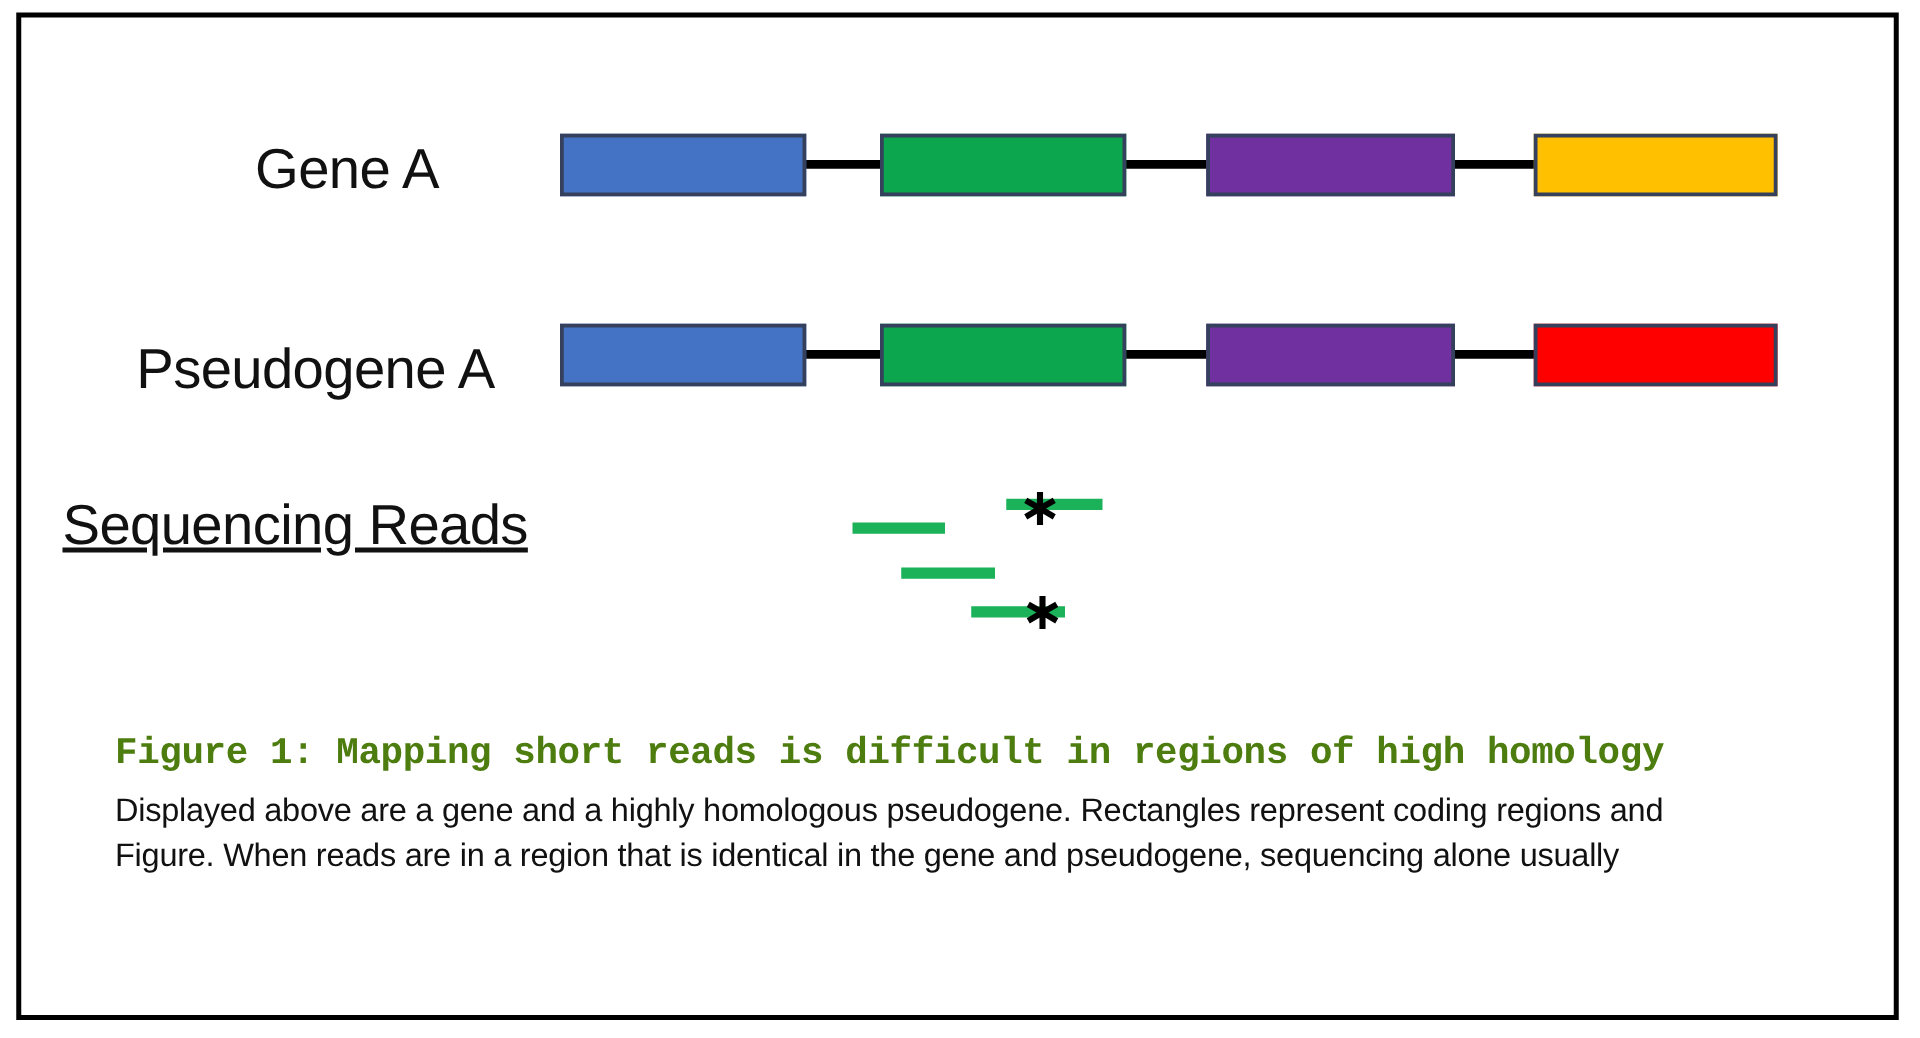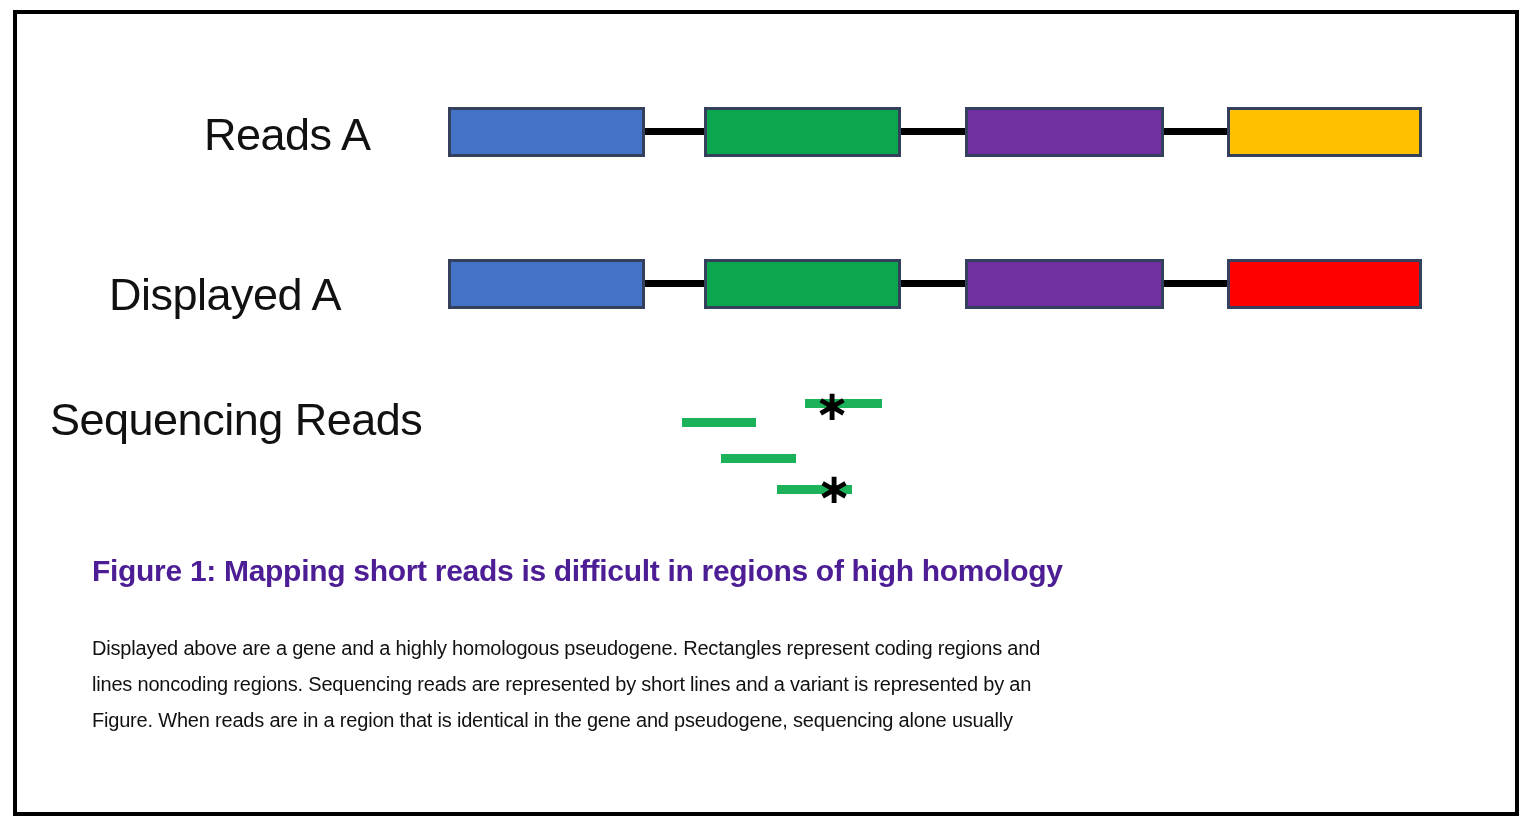--- a/index.html
+++ b/index.html
@@ -28,21 +28,21 @@
   .row-label {
     position: absolute;
     color: #111111;
     font-size: 45px;
     line-height: 1;
     white-space: nowrap;
     letter-spacing: -0.5px;
   }
   .label-gene-a        { left: 187px; top: 98px;  }
   .label-pseudogene-a  { left: 92px;  top: 258px; }
-  .label-reads         { left: 33px;  top: 383px; }
+  .label-reads         { left: 33px;  top: 383px; text-decoration: underline; }
 
   
   .intron {
     position: absolute;
     height: 7px;
     background: #000000;
     left: 500px;
     width: 840px;
   }
   .intron-gene       { top: 114px; }
@@ -85,70 +85,70 @@
     font-weight: bold;
     line-height: 1;
   }
   .variant-1 { left: 793px; top: 370px; }
   .variant-2 { left: 795px; top: 453px; }
 
   
   .caption-title {
     position: absolute;
     left: 75px;
-    top: 540px;
+    top: 572px;
     font-size: 30px;
     font-weight: bold;
-    color: #4c1d95;
+    color: #4d7c0f;
     white-space: nowrap;
     letter-spacing: -0.3px;
+    font-family: Liberation Mono, monospace;
   }
   .caption-body {
     position: absolute;
     left: 75px;
     top: 616px;
     color: #111111;
-    font-size: 20px;
+    font-size: 26px;
     letter-spacing: -0.2px;
   }
   .caption-line {
     height: 36px;
     line-height: 36px;
     white-space: nowrap;
   }
 </style>
 </head>
 <body>
 
 <div class="canvas">
   <div class="frame">
 
-    <div class="row-label label-gene-a">Reads A</div>
+    <div class="row-label label-gene-a">Gene A</div>
     <div class="intron intron-gene"></div>
     <div class="exon exon-row1 exon-1" style="background-color: rgb(68, 114, 196);"></div>
     <div class="exon exon-row1 exon-2" style="background-color: rgb(11, 166, 77);"></div>
     <div class="exon exon-row1 exon-3" style="background-color: rgb(112, 48, 160);"></div>
     <div class="exon exon-row1 exon-4" style="background-color: rgb(255, 192, 0);"></div>
 
-    <div class="row-label label-pseudogene-a">Displayed A</div>
+    <div class="row-label label-pseudogene-a">Pseudogene A</div>
     <div class="intron intron-pseudogene"></div>
     <div class="exon exon-row2 exon-1" style="background-color: rgb(68, 114, 196);"></div>
     <div class="exon exon-row2 exon-2" style="background-color: rgb(11, 166, 77);"></div>
     <div class="exon exon-row2 exon-3" style="background-color: rgb(112, 48, 160);"></div>
     <div class="exon exon-row2 exon-4" style="background-color: rgb(255, 0, 0);"></div>
 
     <div class="row-label label-reads">Sequencing Reads</div>
     <div class="read read-1" style="background-color: rgb(27, 178, 90);"></div>
     <div class="read read-2" style="background-color: rgb(27, 178, 90);"></div>
     <div class="read read-3" style="background-color: rgb(27, 178, 90);"></div>
     <div class="read read-4" style="background-color: rgb(27, 178, 90);"></div>
     <div class="variant variant-1">∗</div>
     <div class="variant variant-2">∗</div>
 
     <div class="caption-title">Figure 1: Mapping short reads is difficult in regions of high homology</div>
     <div class="caption-body">
       <div class="caption-line">Displayed above are a gene and a highly homologous pseudogene. Rectangles represent coding regions and</div>
-      <div class="caption-line">lines noncoding regions. Sequencing reads are represented by short lines and a variant is represented by an</div>
       <div class="caption-line">Figure. When reads are in a region that is identical in the gene and pseudogene, sequencing alone usually</div>
     </div>
 
   </div>
 </div>
 
 </body></html>

